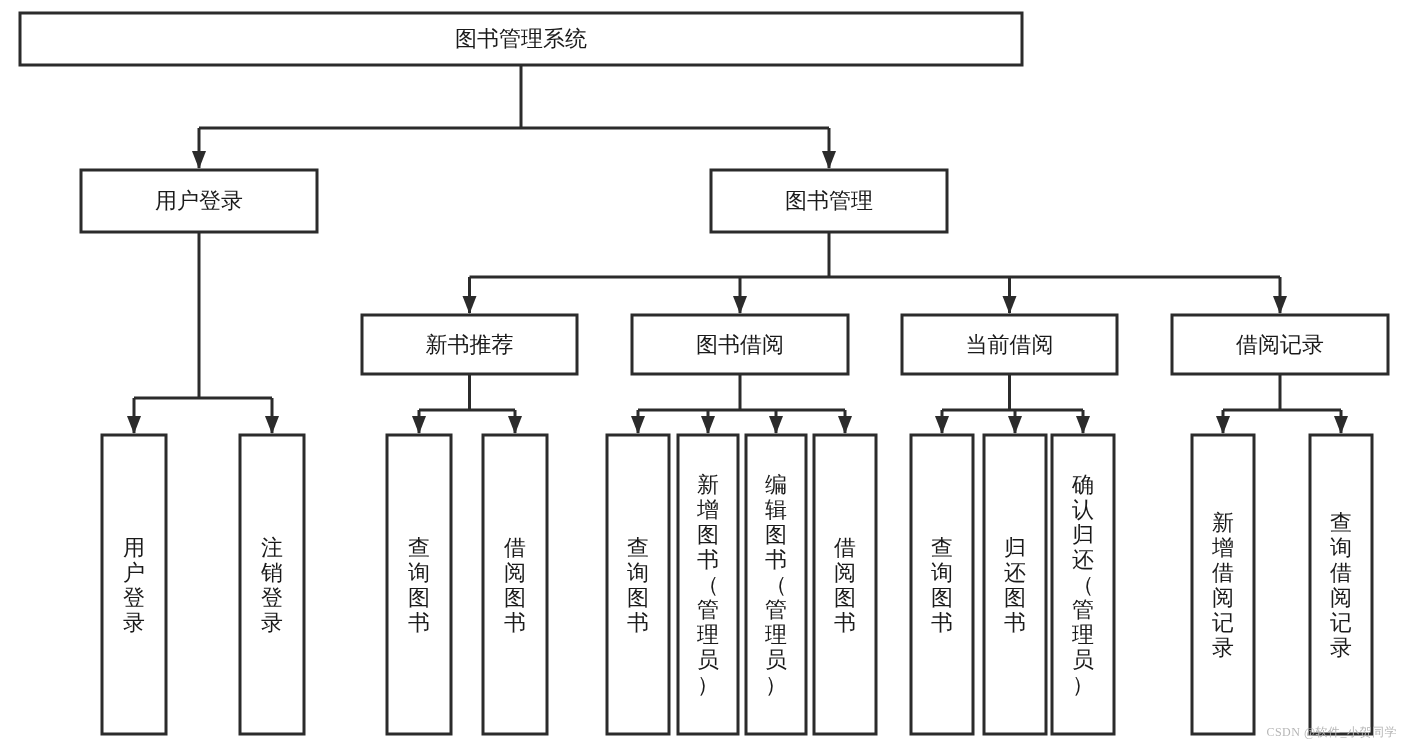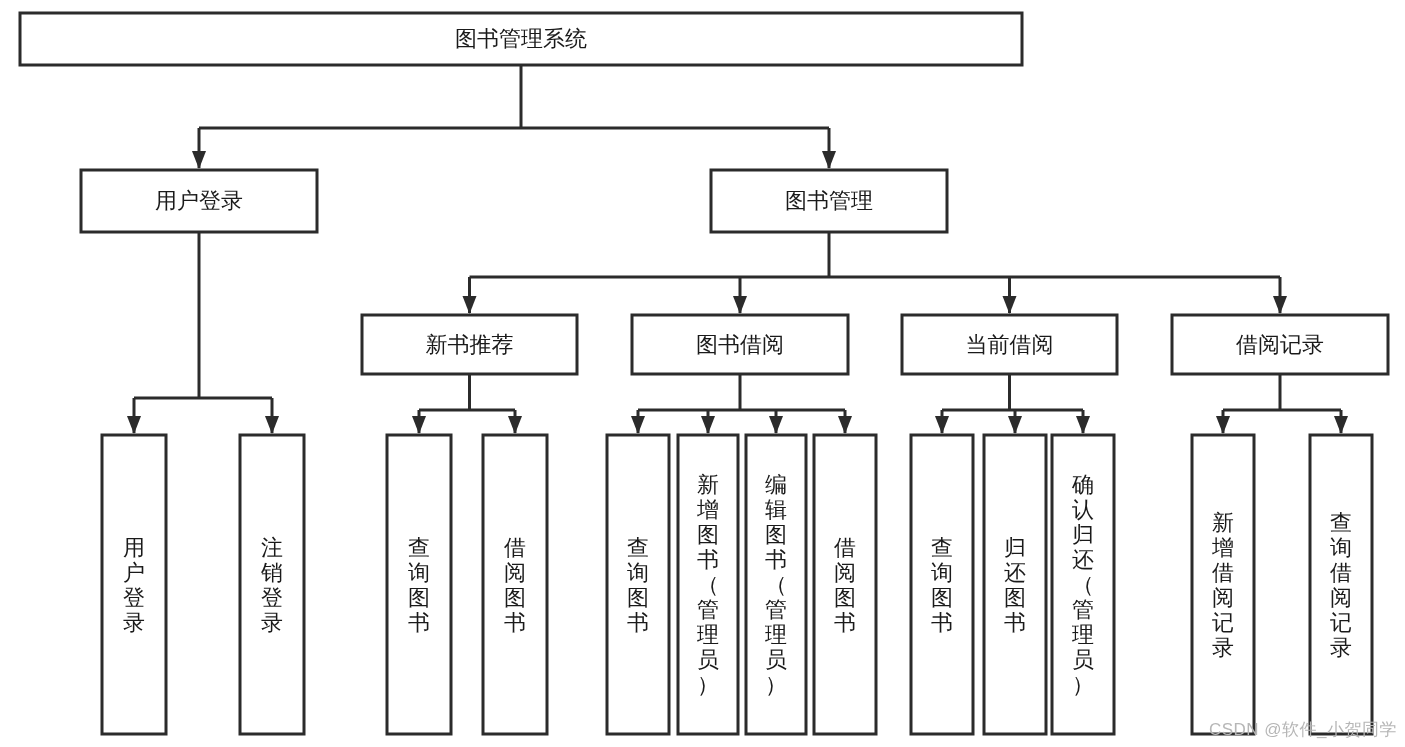--- a/index.html
+++ b/index.html
@@ -50,22 +50,22 @@
   .node-label-v {
     font-family: "DejaVu Sans", "Liberation Sans", sans-serif;
     font-size: 22px;
     fill: #1a1a1a;
     text-anchor: middle;
   }
   .watermark {
     position: absolute;
     right: 8px;
     bottom: 6px;
-    font-family: Liberation Sans, sans-serif;
-    font-size: 17px;
+    font-family: Liberation Serif, serif;
+    font-size: 12px;
     color: #b6b6b6;
     white-space: nowrap;
     letter-spacing: 0.5px;
   }
 </style>
 </head>
 <body>
 
 <div id="diagram-root">
 

